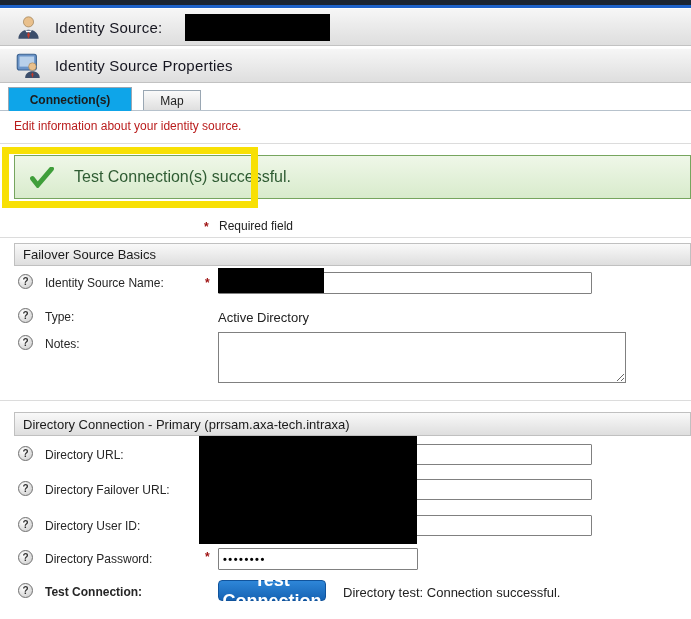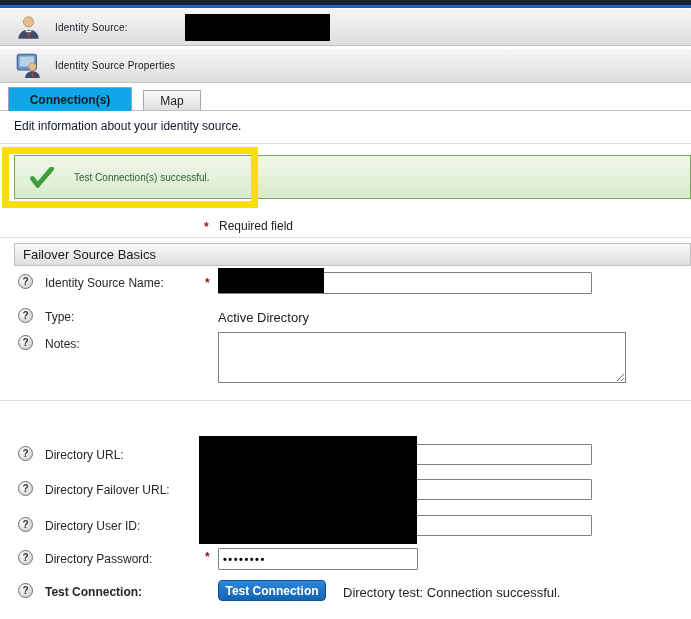--- a/index.html
+++ b/index.html
@@ -9,44 +9,44 @@
 
   .topbar  { position:absolute; left:0; top:0; width:691px; height:5px; background:#1b2531; }
   .blueline{ position:absolute; left:0; top:5px; width:691px; height:3px; background:#1e62c8; }
 
   .hdr { position:absolute; left:0; right:0; display:flex; align-items:center;
          background:linear-gradient(#f6f6f6,#dedede); border-bottom:1px solid #c2c2c2;
          border-top:1px solid #fdfdfd; }
   .hdr1 { top:8px; height:38px; }
   .hdr2 { top:48px; height:35px;text-align:right; }
   .hdr .hicon { width:27px; height:27px; margin-left:15px; flex:0 0 auto; }
-  .hdr .htitle { margin-left:13px; font-size:10px; color:#161620; letter-spacing:.2px; }
+  .hdr .htitle { margin-left:13px; font-size:15px; color:#161620; letter-spacing:.2px; }
 
   .redact { position:absolute; background:#000; }
   .r1 { left:185px; top:14px;  width:145px; height:27px; z-index:4; }
   .r2 { left:218px; top:268px; width:106px; height:25px; z-index:4; }
   .r3 { left:199px; top:436px; width:218px; height:108px; z-index:4; }
 
   .tab { position:absolute; font-size:12px; display:flex; align-items:center; justify-content:center;
          border:1px solid #9aa7b3; background:linear-gradient(#fafafa,#dfdfdf); cursor:default; }
   .tab-active { left:8px; top:87px; height:24px; width:124px; background:#0ea5e9; border-bottom:none;
                 font-weight:bold; z-index:3; }
   .tab-idle   { left:143px; top:90px; height:21px; width:58px; color:#222; }
   .tabline { position:absolute; left:0; top:110px; width:691px; height:1px; background:#b7c2cc; z-index:1; }
 
-  .desc { position:absolute; left:14px; top:119px; font-size:12px; color:#0f172a; }
+  .desc { position:absolute; left:14px; top:119px; font-size:12px; color:#b91c1c; }
 
   .divider { position:absolute; left:0; width:691px; height:1px; background:#dcdcdc; }
   .d1 { top:143px; } .d2 { top:237px; } .d3 { top:400px; }
 
   .msg { position:absolute; left:14px; top:155px; width:677px; height:44px;
          border:1px solid #76a55e; background:linear-gradient(#eff7e8,#d8ebcc);
          display:flex; align-items:center; }
   .msg .cicon { width:24px; height:21px; margin-left:15px; flex:0 0 auto; }
-  .msg .mtext { margin-left:20px; font-size:10px; color:#2f5c33; }
+  .msg .mtext { margin-left:20px; font-size:16px; color:#2f5c33; }
 
   .highlight { position:absolute; left:2px; top:147px; width:256px; height:61px;
                border:7px solid #f8e004; z-index:6; pointer-events:none; }
 
   .ast { position:absolute; color:#9d0f0f; font-size:12px; font-weight:bold; }
   .a-req { left:204px; top:220px; } .a-name { left:205px; top:276px; } .a-pass { left:205px; top:550px; }
   .reqtext { position:absolute; left:219px; top:219px; font-size:12px; color:#222; }
 
   .secbar { position:absolute; left:14px; width:677px; height:23px;
             background:linear-gradient(#f9f9f9,#dedede); border:1px solid #c0c0c0;
@@ -69,21 +69,21 @@
 
   .stext { position:absolute; font-size:13px; color:#222; }
   .v-type { left:218px; top:310px; }
   .v-result { left:343px; top:585px; }
 
   .tarea { position:absolute; left:218px; top:332px; width:408px; height:51px;
            border:1px solid #808080; background:#fff; font-family:inherit; font-size:12px; resize:both; }
 
   .btn { position:absolute; left:218px; top:580px; width:108px; height:21px;
          background:linear-gradient(#2e86d8,#1563b4); border:1px solid #10539c; border-radius:4px;
-         color:#fff; font-size:12px; font-weight:bold; font-family:inherit;
+         color:#fff; font-size:18px; font-weight:bold; font-family:inherit;
          display:flex; align-items:center; justify-content:center; cursor:pointer; }
 </style>
 </head>
 <body>
 
 <div class="page">
 
   <div class="topbar"></div>
   <div class="blueline"></div>
 
@@ -145,20 +145,21 @@
   <div class="qicon q2">?</div>
   <span class="flabel l2">Type:</span>
   <span class="stext v-type">Active Directory</span>
 
   <div class="qicon q3">?</div>
   <span class="flabel l3">Notes:</span>
   <textarea class="tarea" style=""></textarea>
 
   <div class="divider d3"></div>
 
+  <div class="secbar s2">Directory Connection - Primary (prrsam.axa-tech.intraxa)</div>
 
   <div class="qicon q4">?</div>
   <span class="flabel l4">Directory URL:</span>
   <input class="tinput i-url" type="text" readonly="" style="">
 
   <div class="qicon q5">?</div>
   <span class="flabel l5">Directory Failover URL:</span>
   <input class="tinput i-fail" type="text" readonly="" style="">
 
   <div class="qicon q6">?</div>

